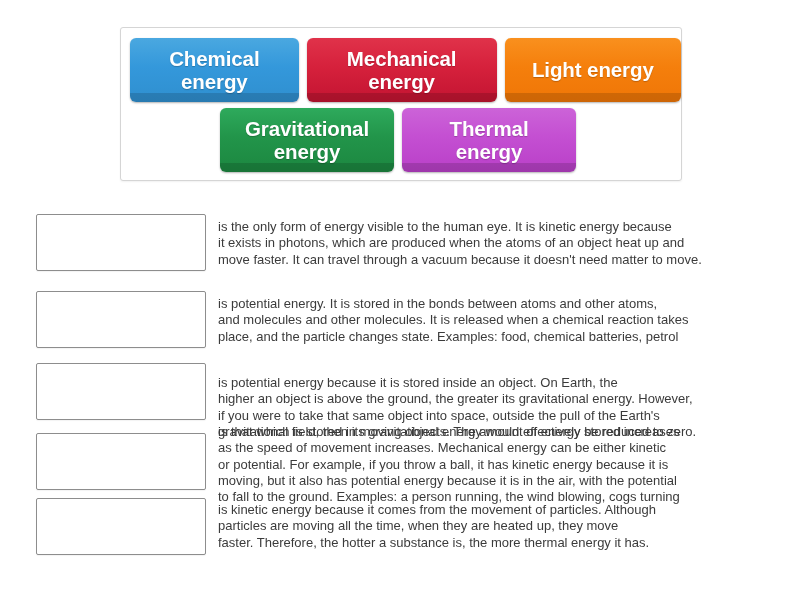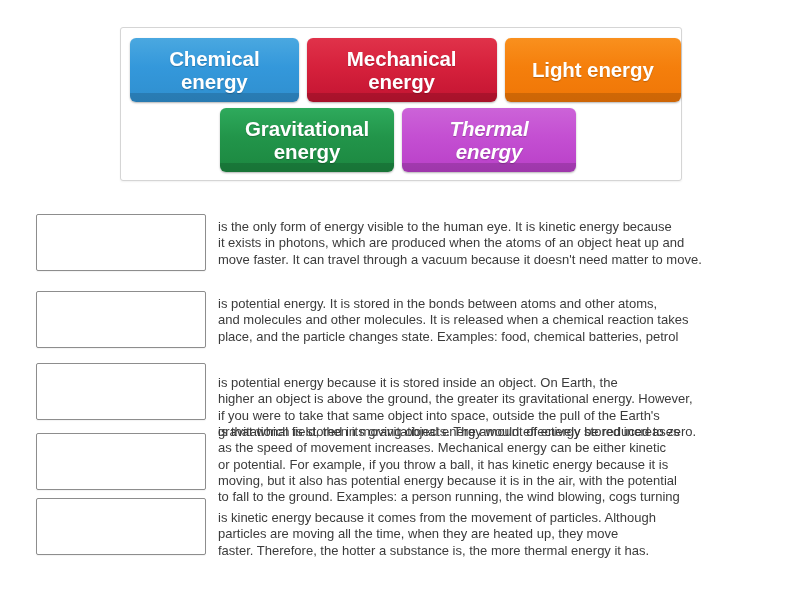--- a/index.html
+++ b/index.html
@@ -73,21 +73,21 @@
   }
   .tile span {
     position: relative;
     z-index: 2;
   }
 
   #tile-chemical     { width: 174px; background: linear-gradient(180deg,#4aa8e0 0%, #3498db 45%, #2f8fcf 100%); }
   #tile-mechanical   { width: 196px; background: linear-gradient(180deg,#e0324a 0%, #d6213c 45%, #c31432 100%); }
   #tile-light        { width: 182px; background: linear-gradient(180deg,#f9901e 0%, #f57f0c 45%, #ef7607 100%); margin-right: 0; align-items: center; }
   #tile-gravitational{ width: 174px; background: linear-gradient(180deg,#2eaa5c 0%, #22954a 45%, #1c8740 100%); }
-  #tile-thermal      { width: 174px; background: linear-gradient(180deg,#cc63d8 0%, #c44fd2 45%, #b940c8 100%); margin-right: 13px; font-style: italic; }
+  #tile-thermal      { width: 174px; background: linear-gradient(180deg,#cc63d8 0%, #c44fd2 45%, #b940c8 100%); margin-right: 13px; }
 
   
   #match-list {
     position: absolute;
     left: 0;
     top: 206px;
     width: 800px;
   }
   .match-row {
     position: absolute;
@@ -119,21 +119,21 @@
   #match-row-1 { top: 0px; }
   #match-row-2 { top: 78px; }
   #match-row-3 { top: 145px; }
   #match-row-4 { top: 218px; }
   #match-row-5 { top: 292px; }
 
   #drop-zone-1 { top: 8px; }  #definition-1 { top: 13px; }
   #drop-zone-2 { top: 7px; }  #definition-2 { top: 12px; }
   #drop-zone-3 { top: 12px; } #definition-3 { top: 24px; }
   #drop-zone-4 { top: 9px; }  #definition-4 { top: 0px; }
-  #drop-zone-5 { top: 0px; }  #definition-5 { top: 12px; }
+  #drop-zone-5 { top: 0px; }  #definition-5 { top: 4px; }
 </style>
 </head>
 <body>
 
 <div id="tile-tray">
 
   <div class="tile-row" id="tile-row-1">
     <div class="tile" id="tile-chemical">
       <span style="white-space: pre-line;">Chemical
 energy</span>

